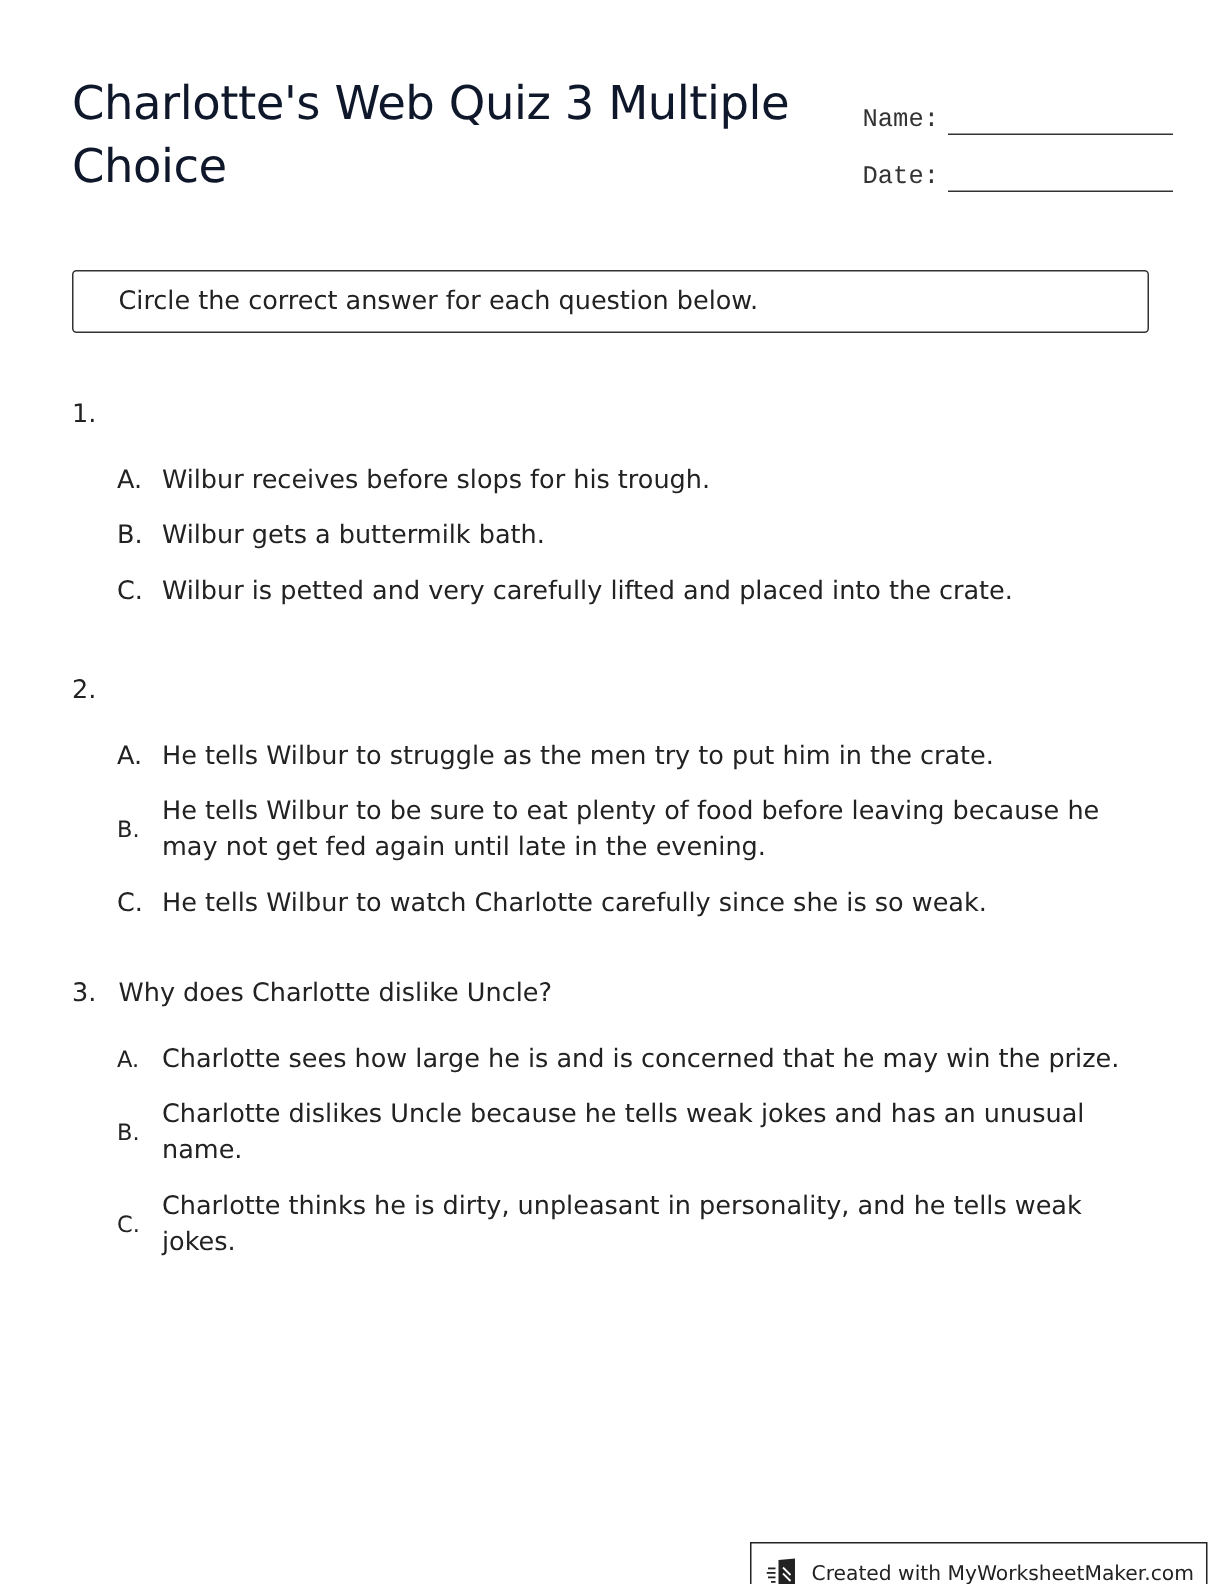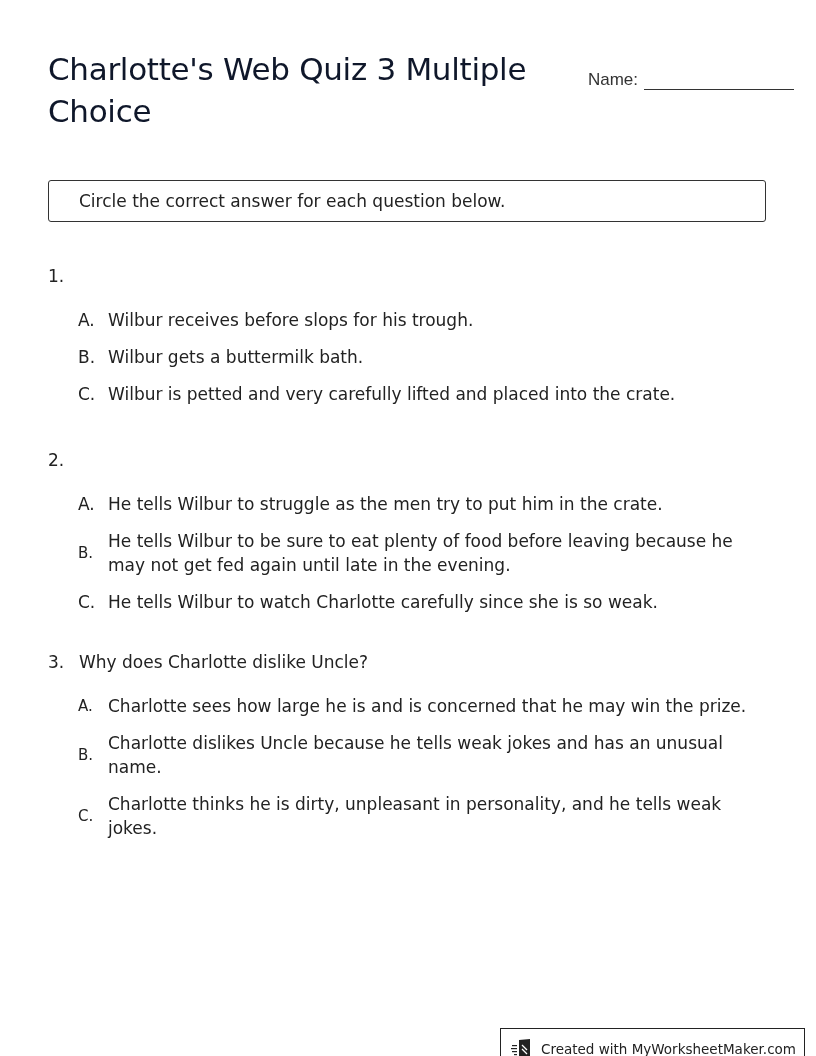--- a/index.html
+++ b/index.html
@@ -1,22 +1,22 @@
 <!DOCTYPE html>
 <html><head>
 <meta charset="utf-8">
 <style>
   html, body { margin: 0; padding: 0; background: #ffffff; }
   body { width: 816px; height: 1056px; position: relative; overflow: hidden;
          font-family: "DejaVu Sans", sans-serif; color: #222222; }
   .title { position: absolute; left: 48px; top: 48px; width: 500px;
            font-size: 31px; line-height: 42px; color: #0f172a; font-weight: normal; margin: 0;
            letter-spacing: -0.3px; }
-  .fields { position: absolute; left: 564px; top: 52px; width: 230px;
-            font-family: Liberation Sans, sans-serif; font-size: 17px; color: #333; }
+  .fields { position: absolute; left: 552px; top: 52px; width: 230px;
+            font-family: Liberation Mono, monospace; font-size: 17px; color: #333; }
   .field { display: flex; align-items: flex-end; justify-content: flex-end; height: 38px; }
   .field-label { margin-right: 6px; text-align: right; }
   .field-line { width: 150px; border-bottom: 1.5px solid #333; height: 24px; }
   .instructions { position: absolute; left: 48px; top: 180px; width: 718px; height: 42px;
                   box-sizing: border-box; border: 1.3px solid #333; border-radius: 3px;
                   font-size: 17px; line-height: 40px; padding-left: 30px; color: #222; }
   .question { position: absolute; left: 48px; width: 720px; }
   .q-stem { display: flex; font-size: 17px; line-height: 24px; color: #222; }
   .q-num { width: 31px; flex: none; }
   .options { margin-top: 20px; margin-left: 30px; }
@@ -30,20 +30,24 @@
   .footer-icon { width: 24px; height: 22px; margin-right: 6px; }
 </style>
 </head>
 <body>
 
 <h1 class="title">Charlotte's Web Quiz 3 Multiple Choice</h1>
 
 <div class="fields">
   <div class="field">
     <span class="field-label">Name:</span>
+    <span class="field-line"></span>
+  </div>
+  <div class="field">
+    <span class="field-label">Date:</span>
     <span class="field-line"></span>
   </div>
 </div>
 
 <div class="instructions">Circle the correct answer for each question below.</div>
 
 <div class="question" style="top:264px;">
   <div class="q-stem">
     <span class="q-num">1.</span>
   </div>

